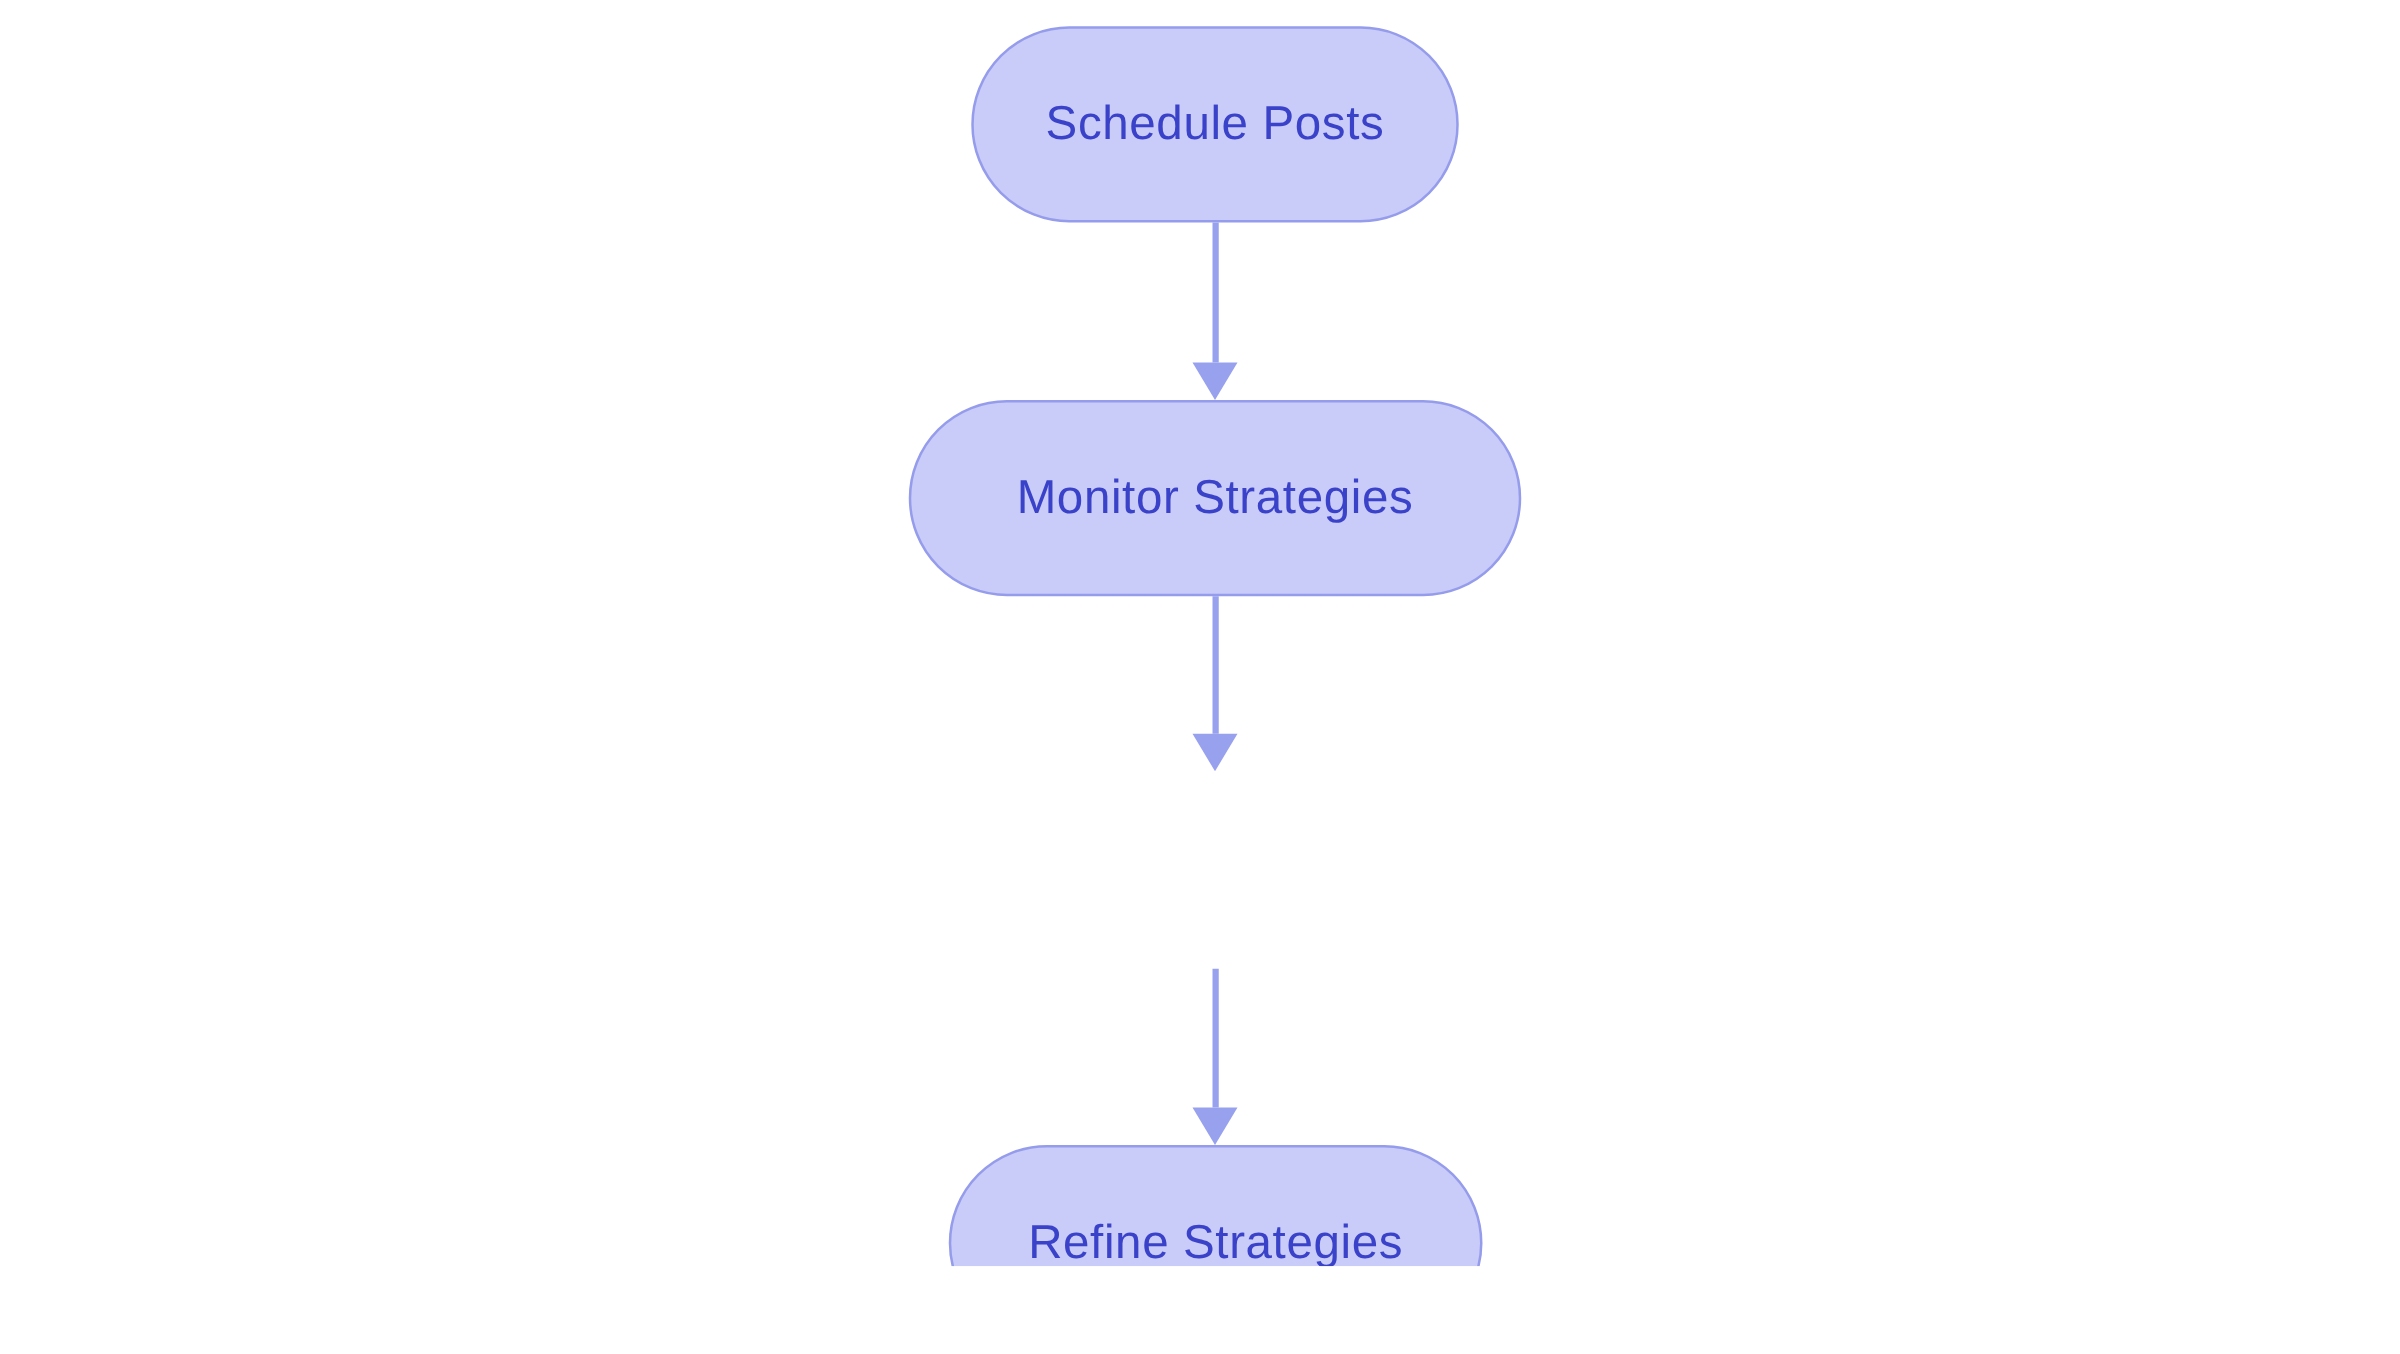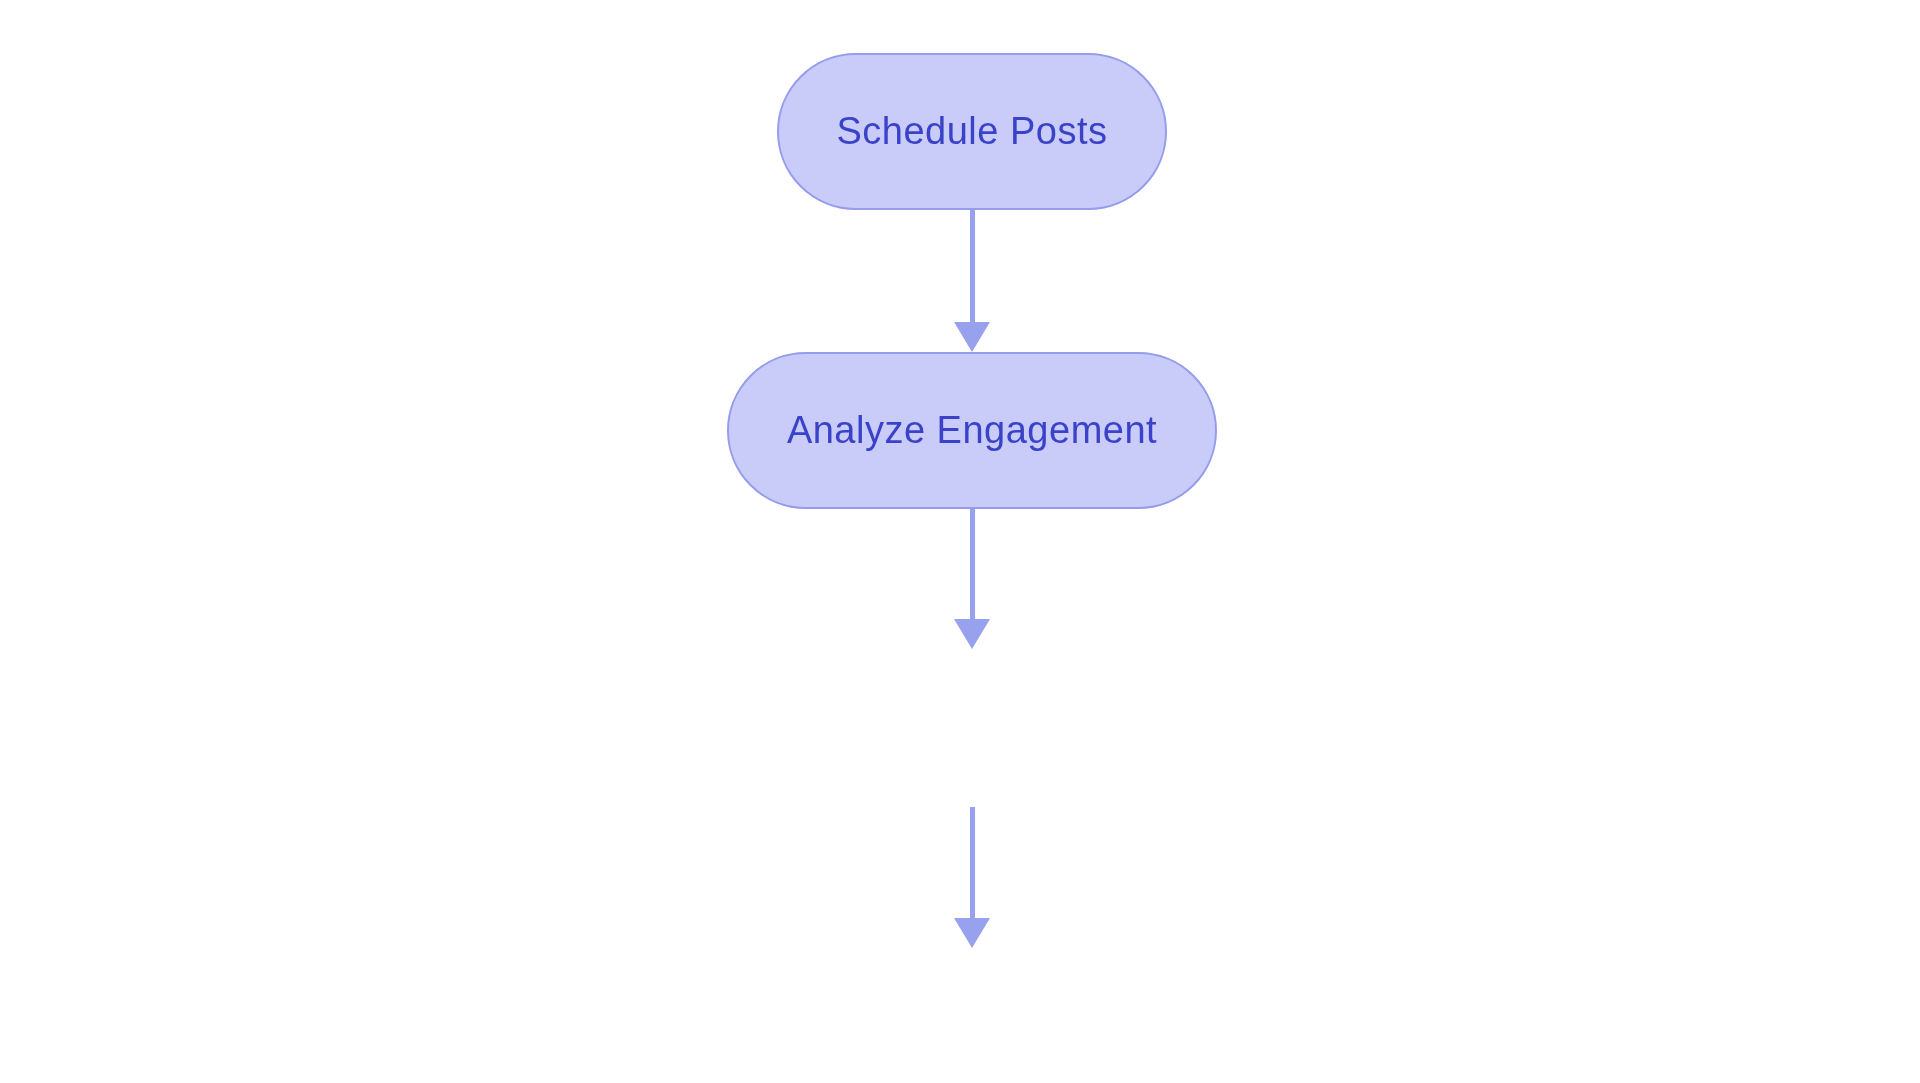--- a/index.html
+++ b/index.html
@@ -13,21 +13,20 @@
   html, body {
     background: var(--bg);
     font-family: "Liberation Sans", "DejaVu Sans", sans-serif;
   }
   .canvas {
     position: relative;
     width: 1920px;
     height: 1013px;
     background: var(--bg);
     overflow: hidden;
-    margin-top: 32px;
   }
   .flow-node {
     position: absolute;
     background: var(--node-fill);
     border: 2px solid var(--node-border);
     border-radius: 80px;
     display: flex;
     align-items: center;
     justify-content: center;
     color: var(--node-text);
@@ -73,28 +72,31 @@
   <div class="flow-node node-1">
     <span>Schedule Posts</span>
   </div>
 
   <div class="arrow arrow-1">
     <div class="shaft"></div>
     <div class="head"></div>
   </div>
 
   <div class="flow-node node-2">
-    <span>Analyze Engagement</span>
+    <span>Monitor Strategies</span>
   </div>
 
   <div class="arrow arrow-2">
     <div class="shaft"></div>
     <div class="head"></div>
   </div>
 
 
   <div class="arrow arrow-3">
     <div class="shaft"></div>
     <div class="head"></div>
   </div>
 
+  <div class="flow-node node-4">
+    <span>Refine Strategies</span>
+  </div>
 
 </div>
 
 </body></html>

